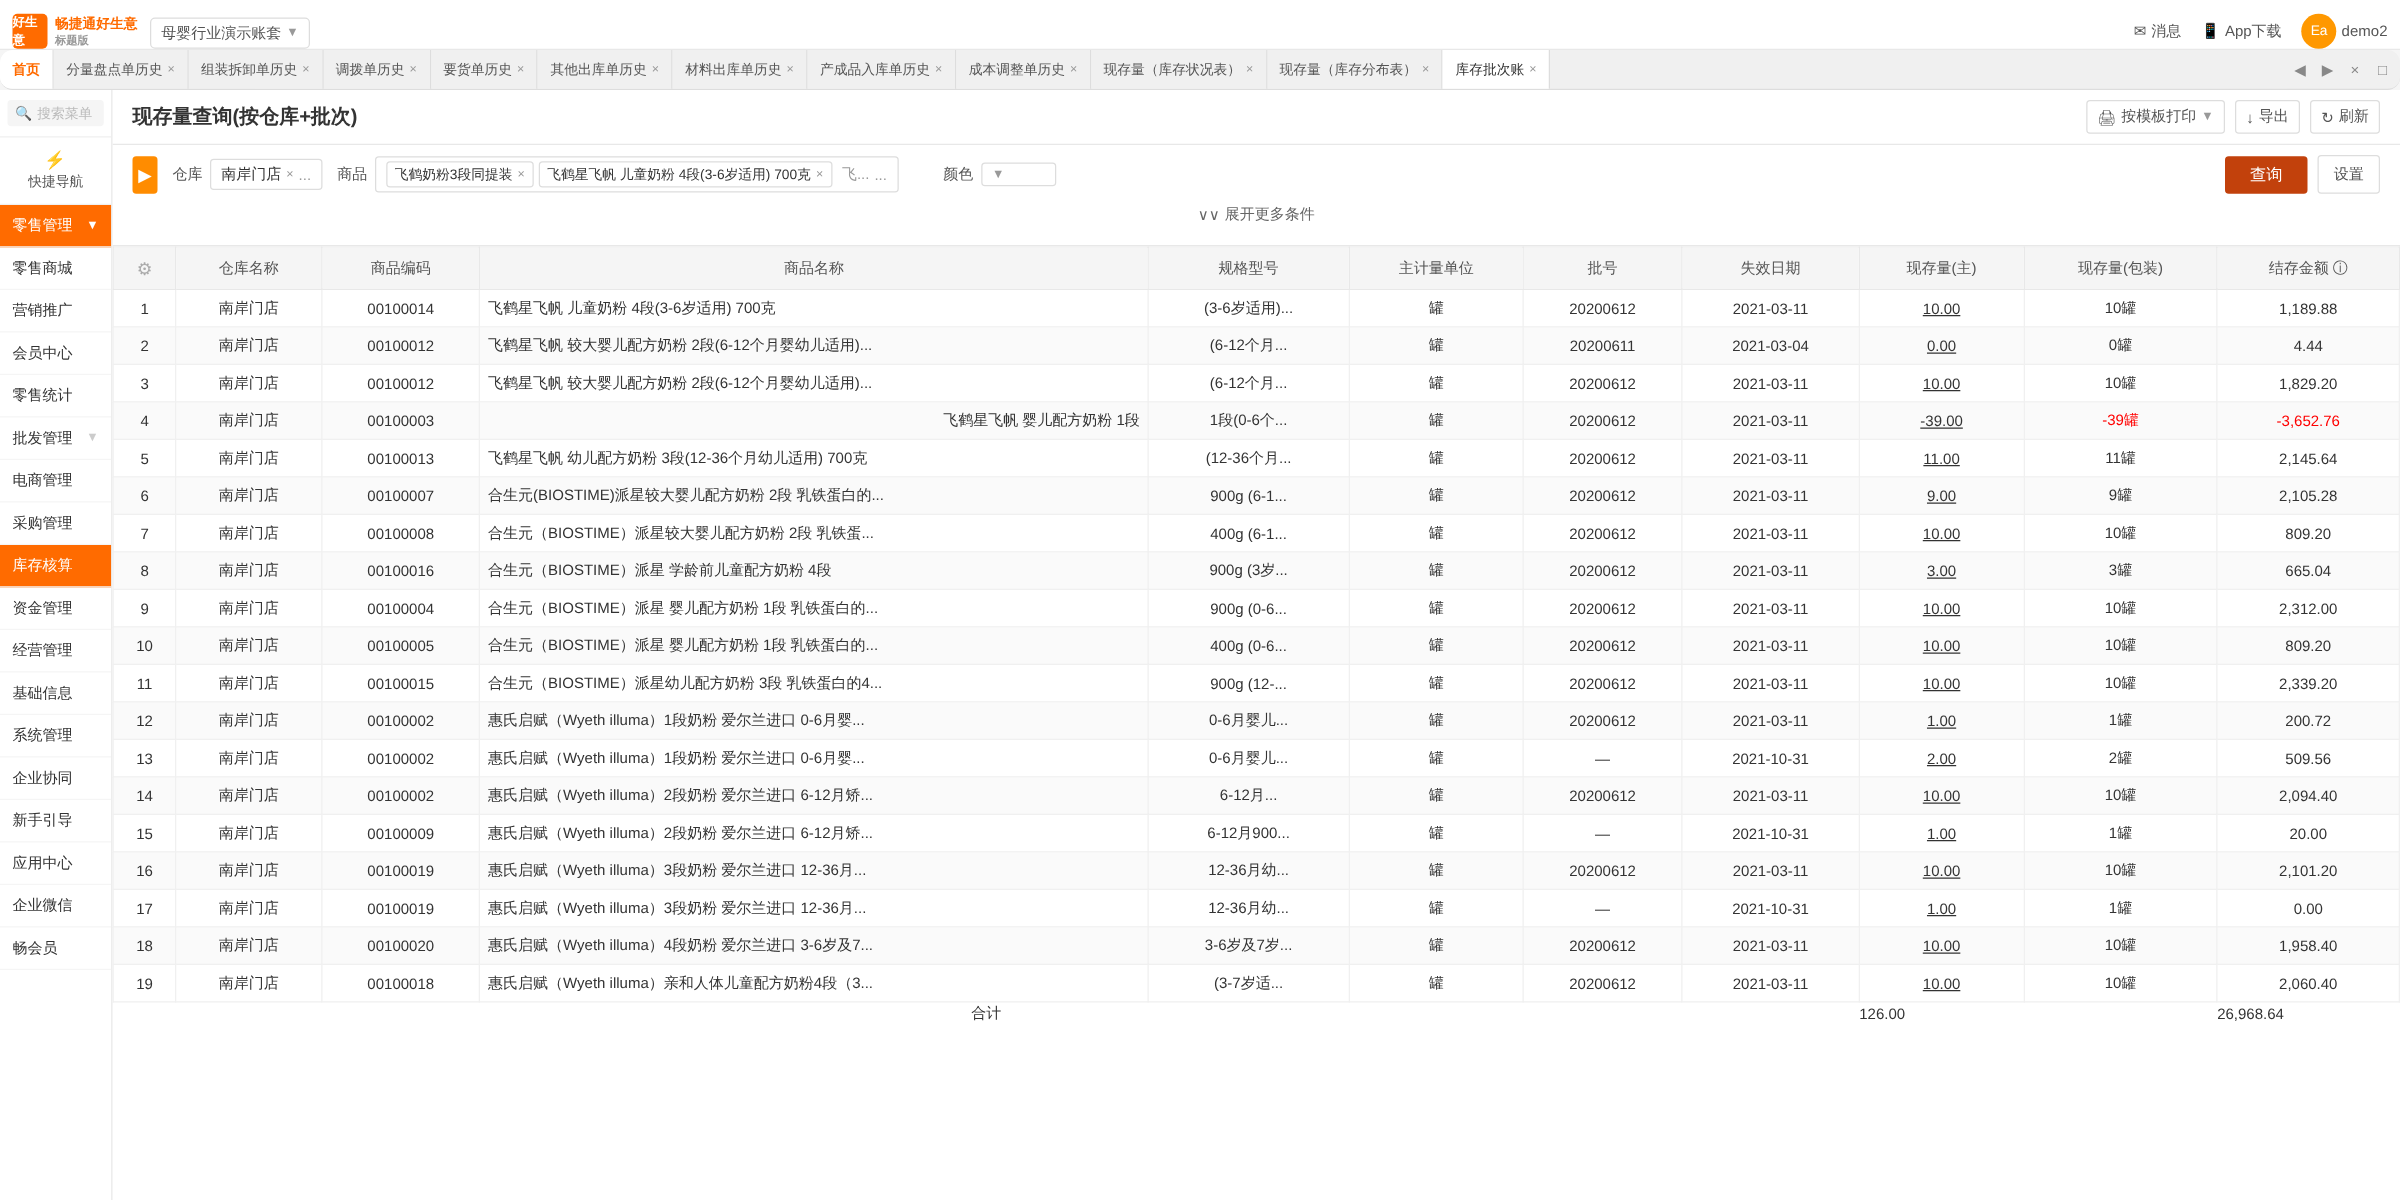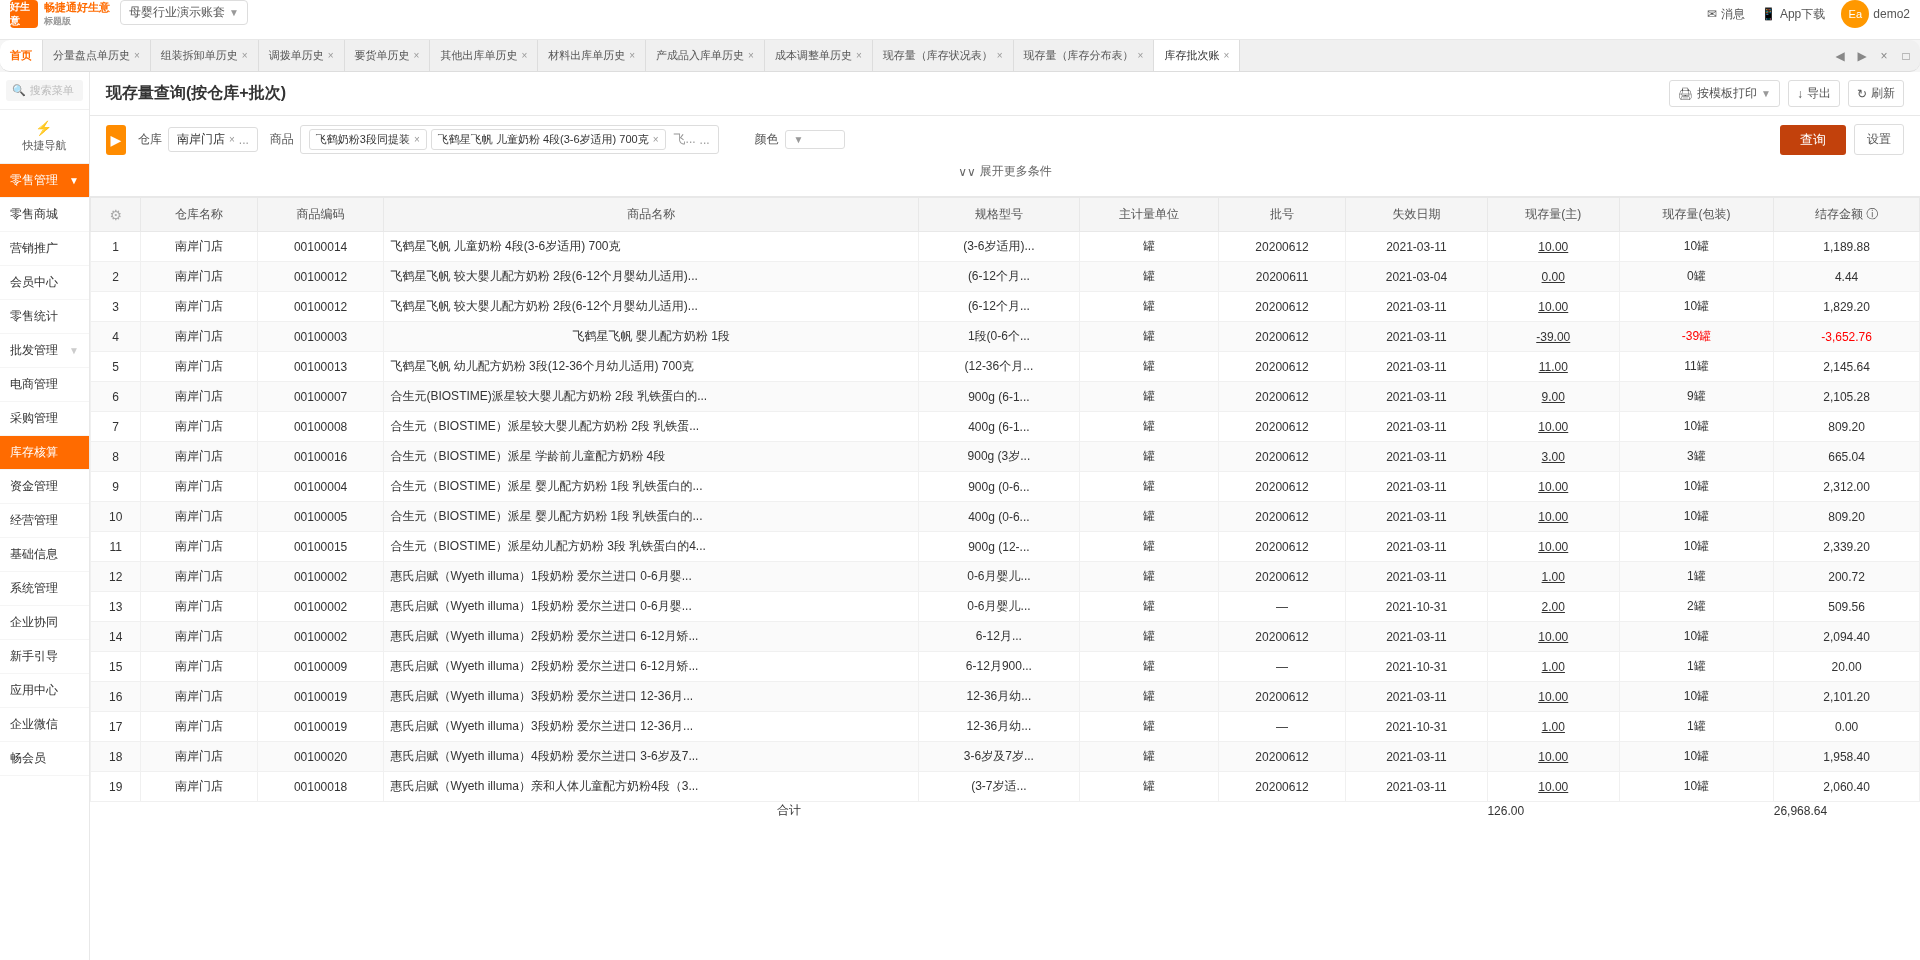--- a/index.html
+++ b/index.html
@@ -1,19 +1,19 @@
 <!DOCTYPE html>
 <html><head>
   <meta charset="utf-8">
   <style>
     * { box-sizing: border-box; margin: 0; padding: 0; }
     body { font-family: 'Microsoft YaHei', Arial, sans-serif; font-size: 12px; background: #f5f5f5; color: #333; overflow: hidden; }
 
     
-    .top-bar { display: flex; align-items: flex-start; height: 40px; background: #fff; border-bottom: 1px solid #e8e8e8; padding: 0 10px; gap: 10px; }
+    .top-bar { display: flex; align-items: flex-end; height: 40px; background: #fff; border-bottom: 1px solid #e8e8e8; padding: 0 10px; gap: 10px; }
     .logo { display: flex; align-items: center; gap: 6px; font-size: 13px; font-weight: bold; color: #ff6b00; min-width: 90px; }
     .logo-icon { width: 28px; height: 28px; background: #ff6b00; border-radius: 4px; display: flex; align-items: center; justify-content: center; color: white; font-size: 10px; }
     .workspace-selector { display: flex; align-items: center; gap: 4px; border: 1px solid #ddd; border-radius: 4px; padding: 3px 8px; cursor: pointer; font-size: 12px; color: #555; }
     .workspace-selector .arrow { color: #999; font-size: 10px; }
     .top-bar-right { margin-left: auto; display: flex; align-items: center; gap: 16px; }
     .top-bar-btn { display: flex; align-items: center; gap: 4px; font-size: 12px; color: #555; cursor: pointer; }
     .avatar { width: 28px; height: 28px; border-radius: 50%; background: #ff9800; display: flex; align-items: center; justify-content: center; color: white; font-size: 11px; }
 
     
     .nav-tabs { display: flex; align-items: center; background: #f0f0f0; border-bottom: 1px solid #ddd; height: 32px; overflow: hidden; border-radius: 10px; }
@@ -366,21 +366,21 @@
       <td>20200612</td>
       <td>2021-03-11</td>
       <td class=""><span class="underline-val ">10.00</span></td>
       <td class="">10罐</td>
       <td class="">1,829.20</td>
     </tr>
             <tr class="alt">
       <td>4</td>
       <td>南岸门店</td>
       <td>00100003</td>
-      <td style="text-align:center;max-width:280px;overflow:hidden;text-overflow:ellipsis;">飞鹤星飞帆 婴儿配方奶粉 1段</td>
+      <td style="text-align:right;max-width:280px;overflow:hidden;text-overflow:ellipsis;">飞鹤星飞帆 婴儿配方奶粉 1段</td>
       <td>1段(0-6个...</td>
       <td>罐</td>
       <td>20200612</td>
       <td>2021-03-11</td>
       <td class="negative"><span class="underline-val negative">-39.00</span></td>
       <td class="negative">-39罐</td>
       <td class="negative">-3,652.76</td>
     </tr>
             <tr>
       <td>5</td>

